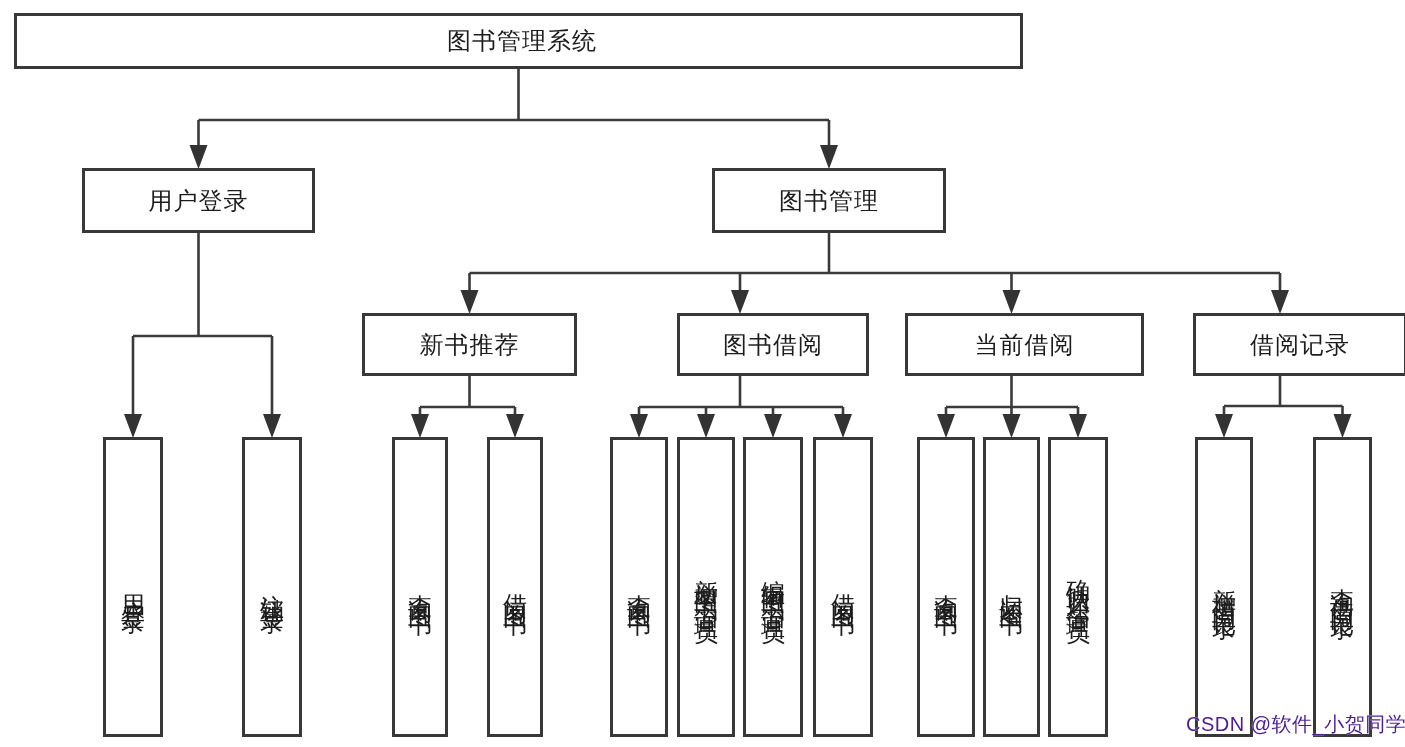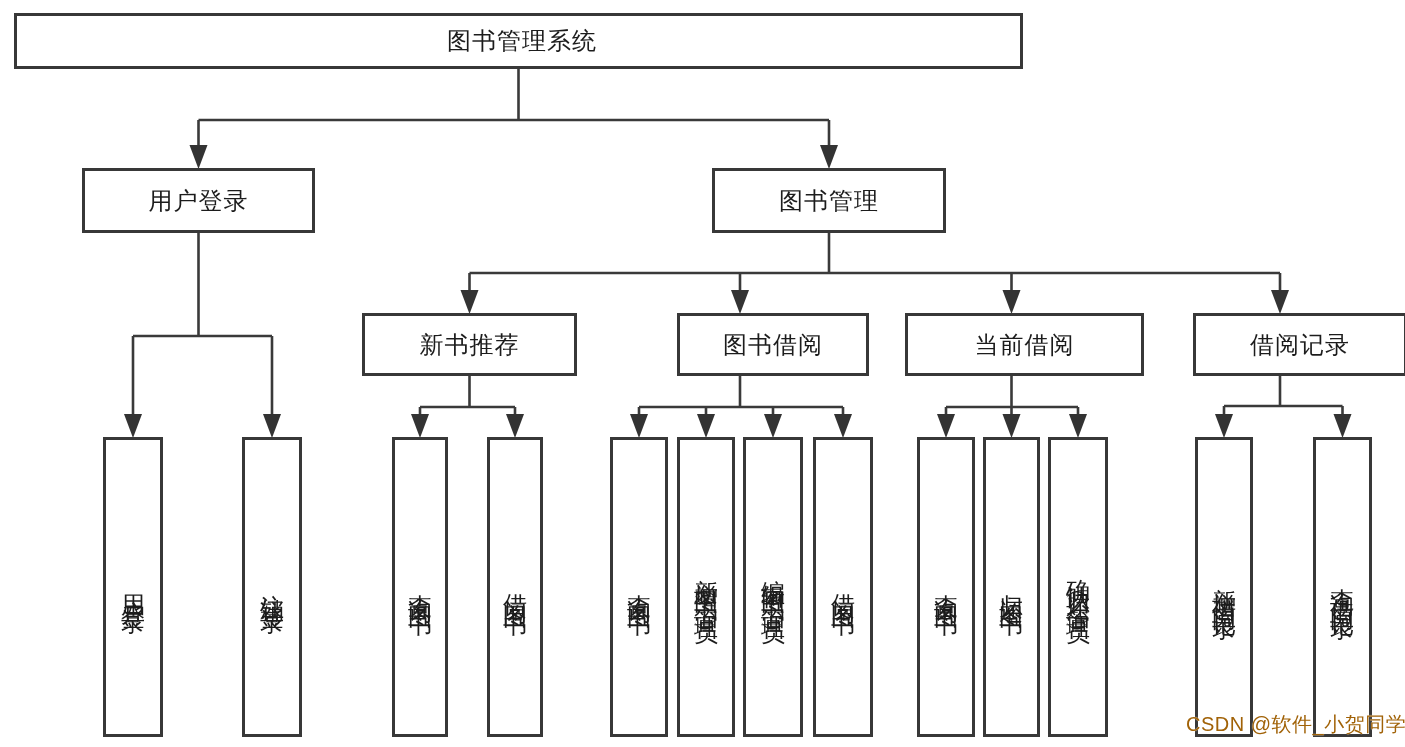--- a/index.html
+++ b/index.html
@@ -44,21 +44,21 @@
     font-size: 24px;
     letter-spacing: 6px;
     line-height: 52px;
   }
   .watermark {
     position: absolute;
     left: 1186px;
     top: 711px;
     font-size: 20px;
     letter-spacing: 0.5px;
-    color: #a16207;
+    color: #4c1d95;
     white-space: nowrap;
     z-index: 5;
     text-shadow: 0 0 1px #ffffff;
   }
 </style>
 </head>
 <body>
 
 <div class="canvas">
   <svg id="connector-layer" viewBox="0 0 1405 747" xmlns="http://www.w3.org/2000/svg">

